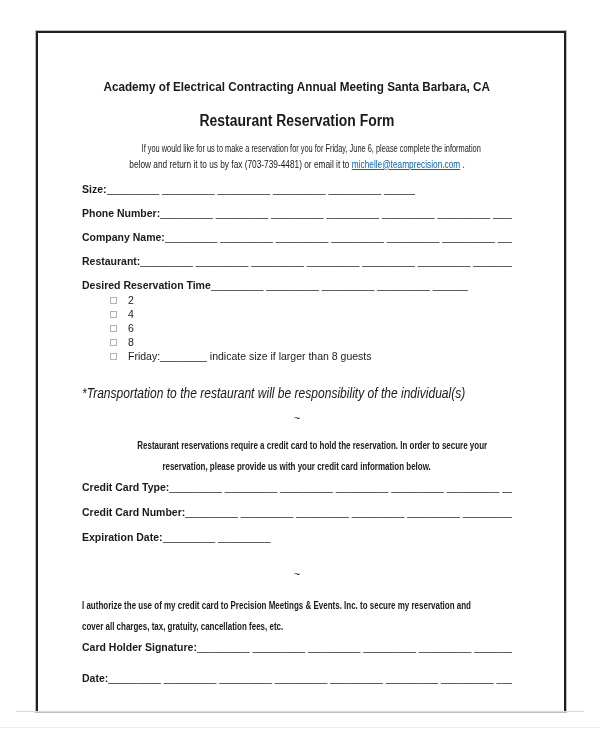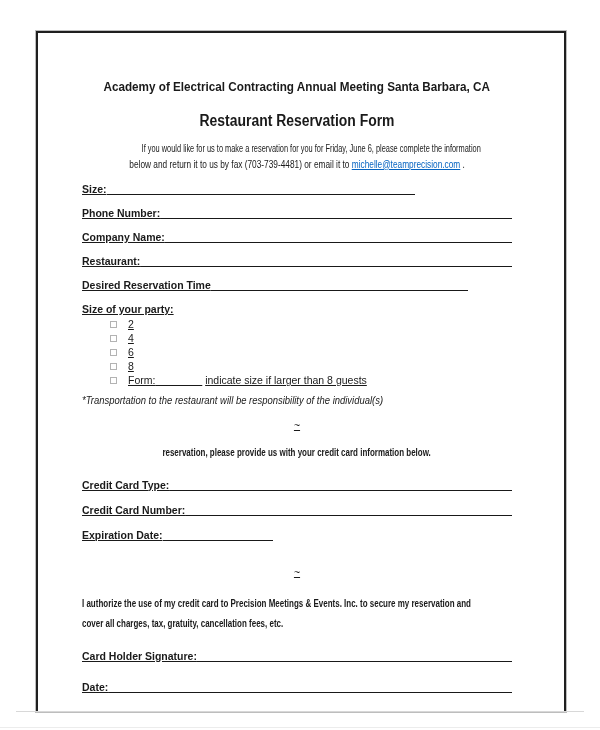--- a/index.html
+++ b/index.html
@@ -7,21 +7,20 @@
   body {
     position:relative; overflow:hidden; background:#ffffff;
     font-family:"Liberation Sans", sans-serif; color:#1a1a1a;
   }
   .page {
     position:absolute; left:36px; top:31px; width:530px; height:681px;
     background:#ffffff;
     border:2px solid #1f1f1f; border-bottom:none;
     box-shadow:0 0 0 1px #bdbdbd;
     padding:44px 52px 0 44px;
-    text-decoration:underline;
   }
   
   .rule1 { position:absolute; left:16px; top:711px; width:568px; height:1px; background:#d8d8d8; }
   .rule2 { position:absolute; left:0;  top:727px; width:600px; height:1px; background:#ececec; }
 
   
   .c { text-align:center; }
   .sx { display:inline-block; white-space:nowrap; }
   .c .sx { transform-origin:50% 50%; }
   .l .sx { transform-origin:0 50%; }
@@ -45,29 +44,29 @@
   .w-name    { width:333px; }
   .w-desired { width:386px; }
   .w-exp     { width:191px; }
 
   .opts { margin-top:1px; }
   .opt-row { display:flex; align-items:center; height:14px; padding-left:28px; font-size:10.5px; }
   .cb { width:7px; height:7px; border:1px solid #b3b3b3; margin-right:11px; flex:none; background:#fff; }
   .other-blank { letter-spacing:0; }
   .other-note { margin-left:3px; }
 
-  .transport { margin-top:7px; font-size:11px; font-style:italic; line-height:13px; }
+  .transport { margin-top:24px; font-size:14px; font-style:italic; line-height:13px; }
   .tilde { margin-top:12px; font-size:10.5px; line-height:12px; }
   .tilde2 { margin-top:24px; }
   .ccnote { margin-top:11px; font-size:10.5px; font-weight:bold; }
   .ccnote .pline { line-height:20.5px; }
   .auth { margin-top:15px; font-size:10.5px; font-weight:bold; }
   .auth .pline { line-height:20.5px; }
 
-  .mt5  { margin-top:16px; }
+  .mt5  { margin-top:5px; }
   .mt12 { margin-top:12px; }
   .mt18 { margin-top:18px; }
 </style>
 </head>
 <body>
 
 <div class="page">
 
   <div class="c">
     <span class="sx sx90 title">Academy of Electrical Contracting Annual Meeting Santa Barbara, CA</span>
@@ -104,56 +103,56 @@
   <div class="row">
     <span class="lbl">Restaurant: </span>
       <span class="blank">_________ _________ _________ _________ _________ _________ _________ _________ _________ _________ _________ _________ _________ _________</span>
   </div>
 
   <div class="row w-desired">
     <span class="lbl">Desired Reservation Time</span>
       <span class="blank">_________ _________ _________ _________ _________ _________ _________ _________ _________ _________ _________ _________ _________ _________</span>
   </div>
 
-  <div class="row">
-    <span class="lbl">Size of your party:</span>
-  </div>
 
   <div class="opts">
     <div class="opt-row">
       <span class="cb"></span>
       <span>2</span>
     </div>
     <div class="opt-row">
       <span class="cb"></span>
       <span>4</span>
     </div>
     <div class="opt-row">
       <span class="cb"></span>
       <span>6</span>
     </div>
     <div class="opt-row">
       <span class="cb"></span>
       <span>8</span>
     </div>
     <div class="opt-row">
       <span class="cb"></span>
-      <span>Form:</span>
+      <span>Friday:</span>
         <span class="other-blank">________</span>
         <span class="other-note">indicate size if larger than 8 guests</span>
     </div>
   </div>
 
   <div class="transport l">
     <span class="sx sx86">*Transportation to the restaurant will be responsibility of the individual(s)</span>
   </div>
 
   <div class="tilde c">~</div>
 
   <div class="ccnote c">
+    <div class="pline">
+      <span class="sx sx76">Restaurant reservations require a credit card to hold the reservation. In order to secure your</span>
+    </div>
     <div class="pline">
       <span class="sx sx76">reservation, please provide us with your credit card information below.</span>
     </div>
   </div>
 
   <div class="row mt5">
     <span class="lbl">Credit Card Type:</span>
       <span class="blank">_________ _________ _________ _________ _________ _________ _________ _________ _________ _________ _________ _________ _________ _________</span>
   </div>
 

